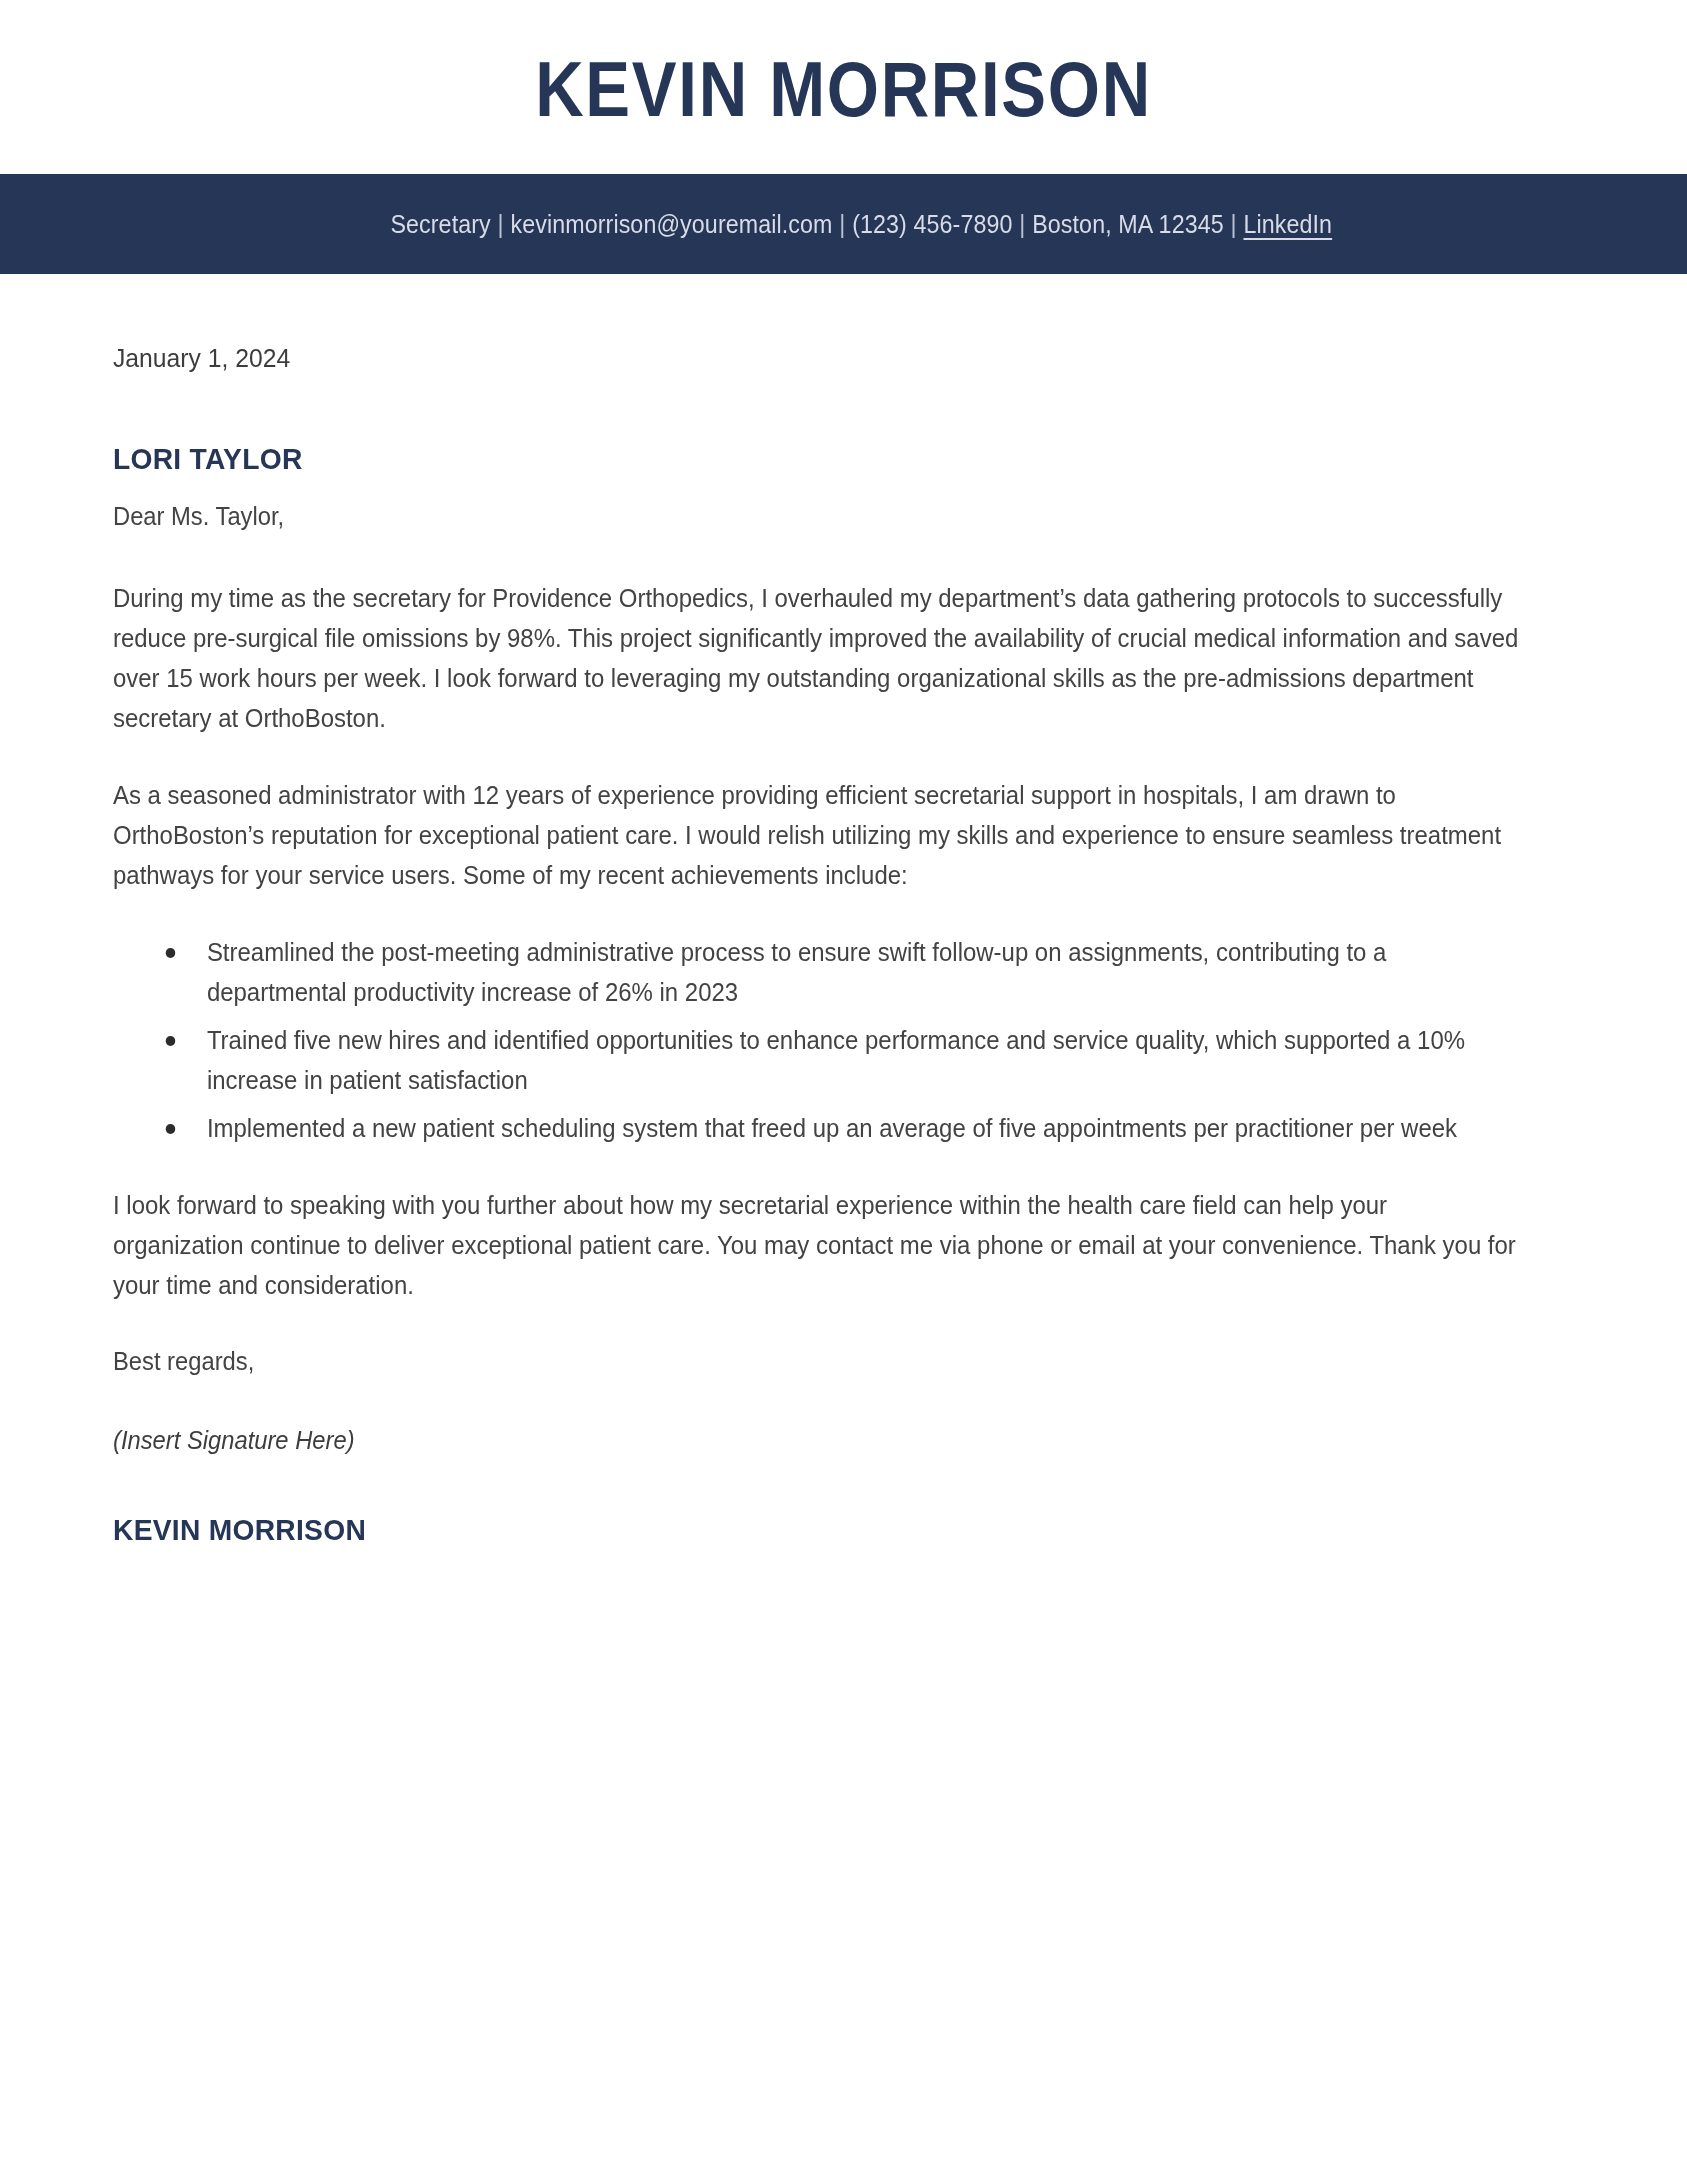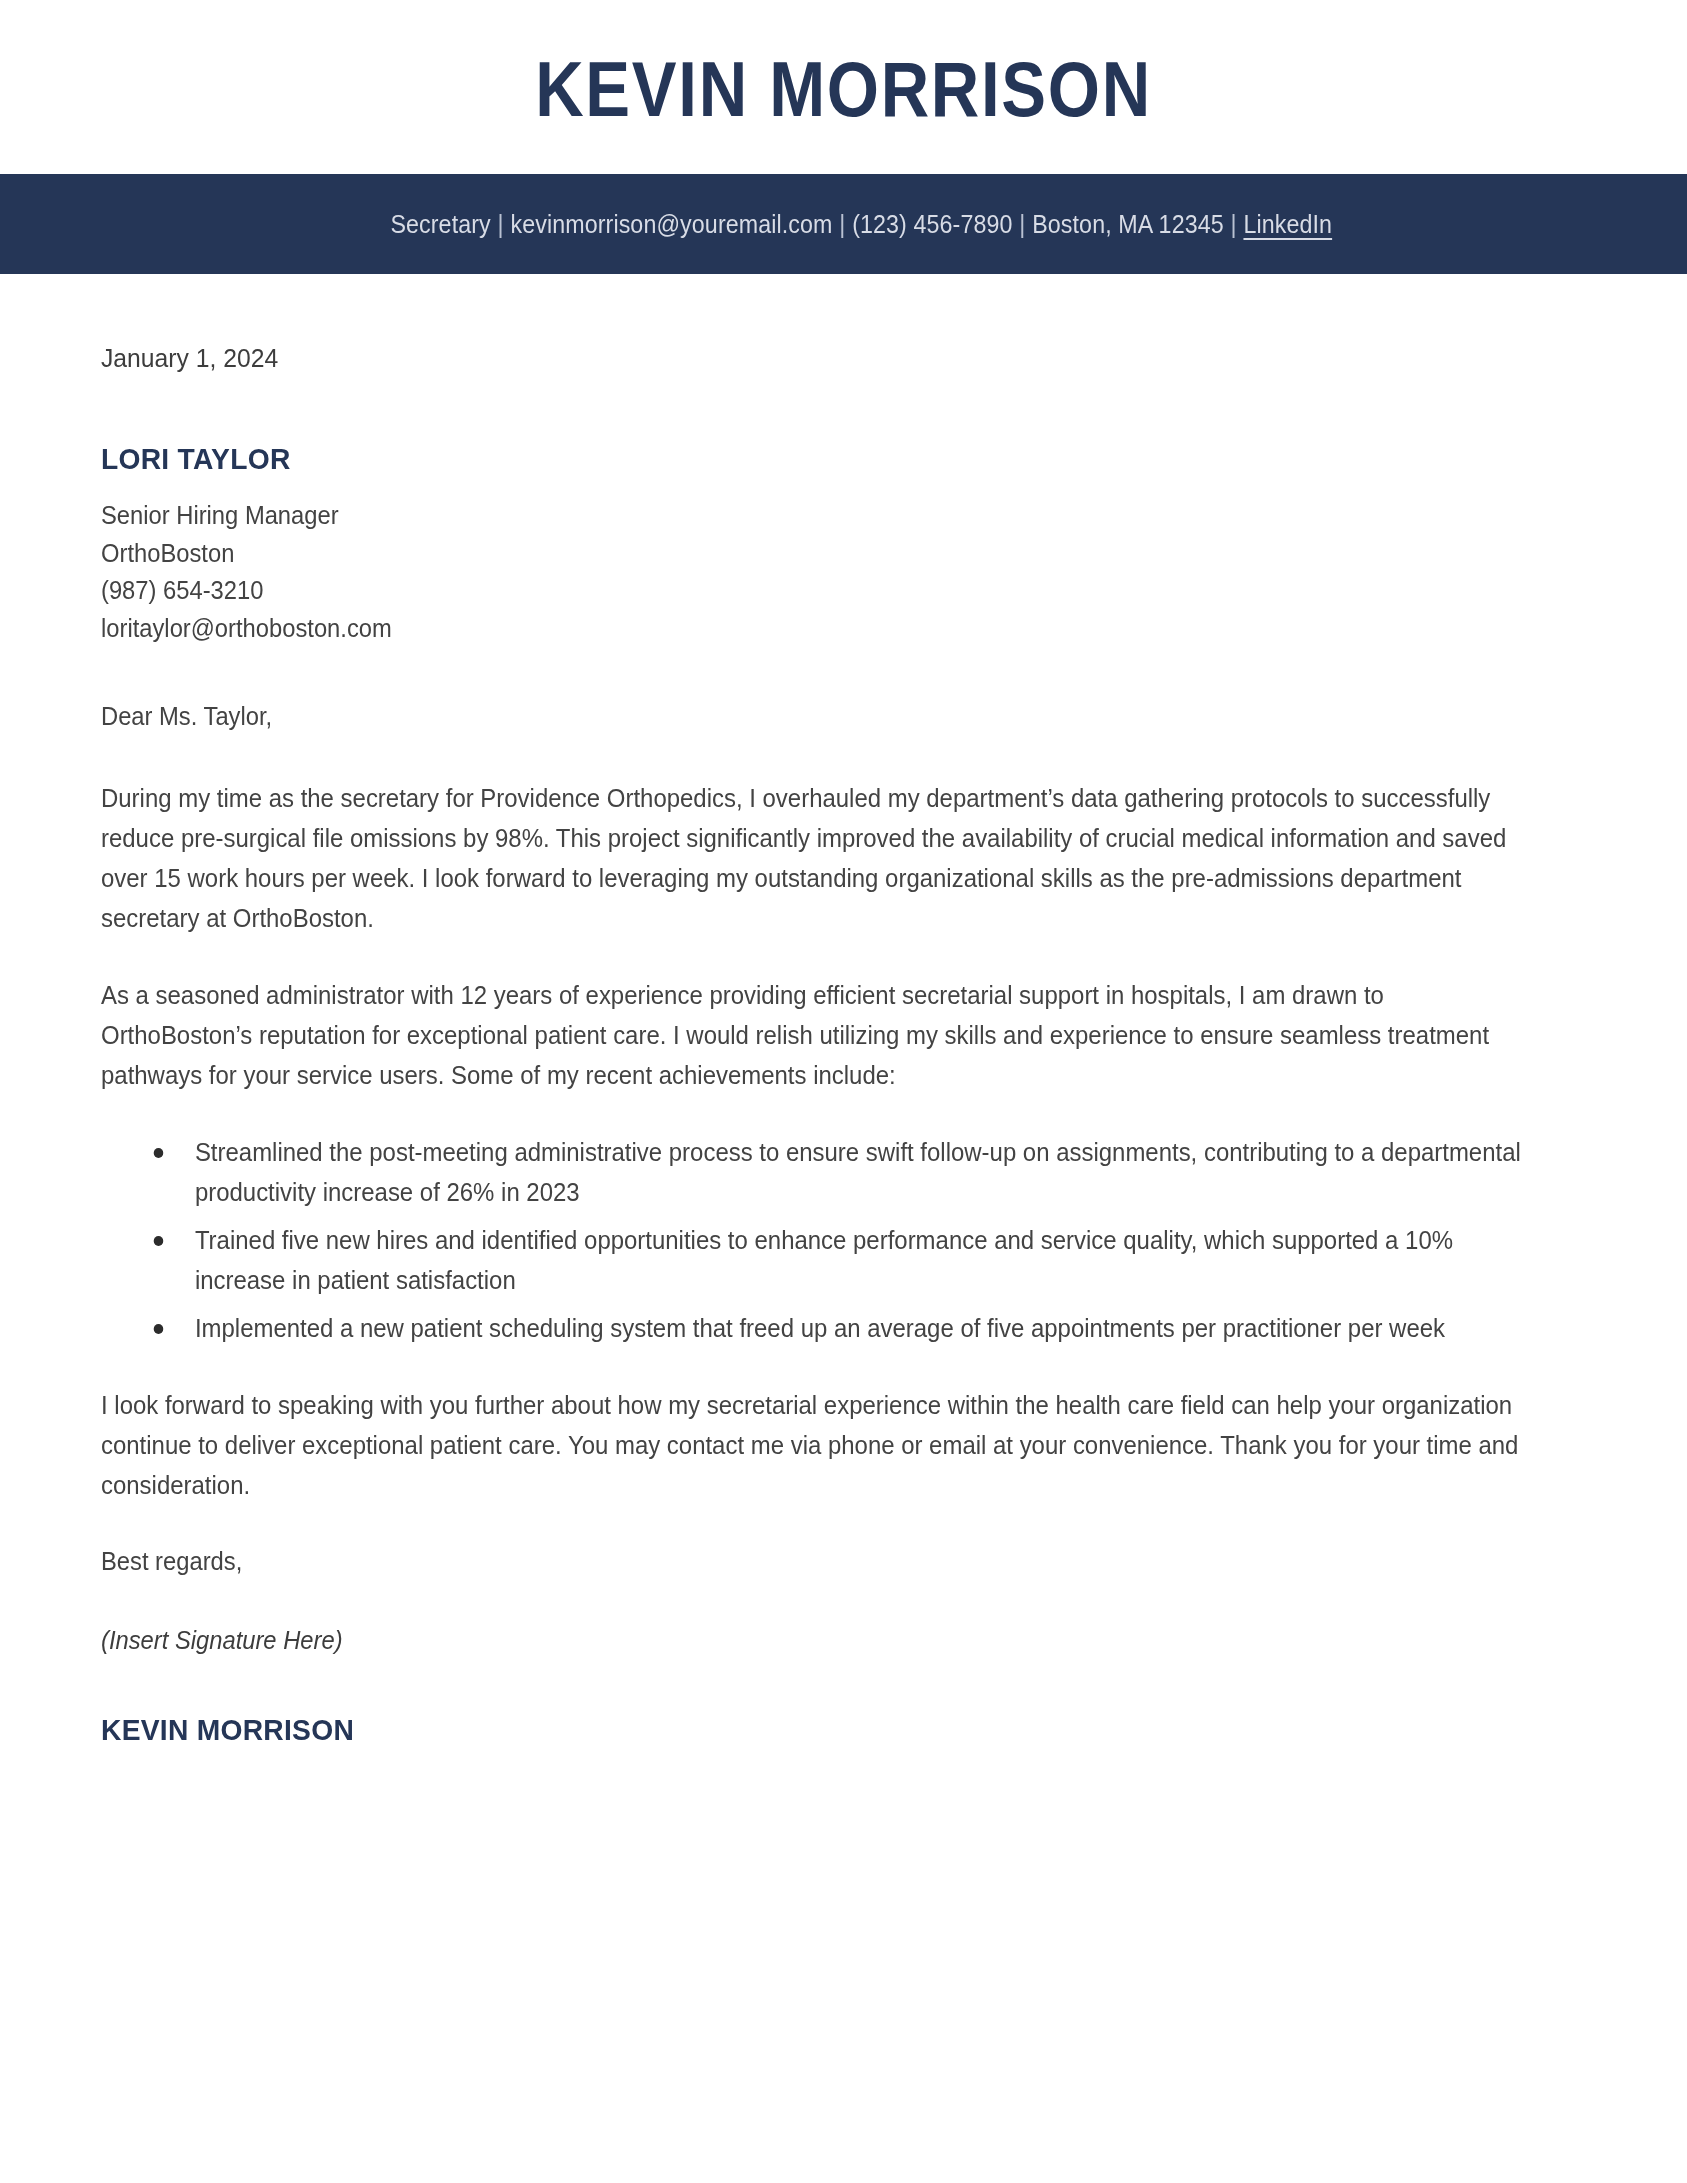--- a/index.html
+++ b/index.html
@@ -74,20 +74,21 @@
     text-underline-offset: 4.6px;
     color: #d8dce6;
   }
 
   
   .letter-body {
     padding: 64px 101px 0 101px;
     font-size: 25px;
     line-height: 1.58;
     color: #434343;
+    margin-left: 12px;
   }
 
   .date-line {
     font-size: 26px;
     color: #3d3d3d;
     margin-bottom: 56px;
     transform: scaleX(0.95);
     transform-origin: left center;
   }
 
@@ -200,26 +201,20 @@
       <span class="contact-link">LinkedIn</span>
     </div>
   </div>
 
   <main class="letter-body">
 
     <div class="date-line">January 1, 2024</div>
 
     <div class="recipient-name">LORI TAYLOR</div>
 
-    <div class="recipient-lines">
-      <div>Senior Hiring Manager</div>
-      <div>OrthoBoston</div>
-      <div>(987) 654-3210</div>
-      <div>loritaylor@orthoboston.com</div>
-    </div>
 
     <div class="salutation">Dear Ms. Taylor,</div>
 
     <p class="para">During my time as the secretary for Providence Orthopedics, I overhauled my department’s data gathering protocols to successfully reduce pre-surgical file omissions by 98%. This project significantly improved the availability of crucial medical information and saved over 15 work hours per week. I look forward to leveraging my outstanding organizational skills as the pre-admissions department secretary at OrthoBoston.</p>
 
     <p class="para">As a seasoned administrator with 12 years of experience providing efficient secretarial support in hospitals, I am drawn to OrthoBoston’s reputation for exceptional patient care. I would relish utilizing my skills and experience to ensure seamless treatment pathways for your service users. Some of my  recent achievements include:</p>
 
     <ul class="bullets">
       <li>Streamlined the post-meeting administrative process to ensure swift follow-up on assignments, contributing to a departmental productivity increase of 26% in 2023</li>
       <li>Trained five new hires and identified opportunities to enhance performance and service quality, which supported a 10% increase in patient satisfaction</li>

